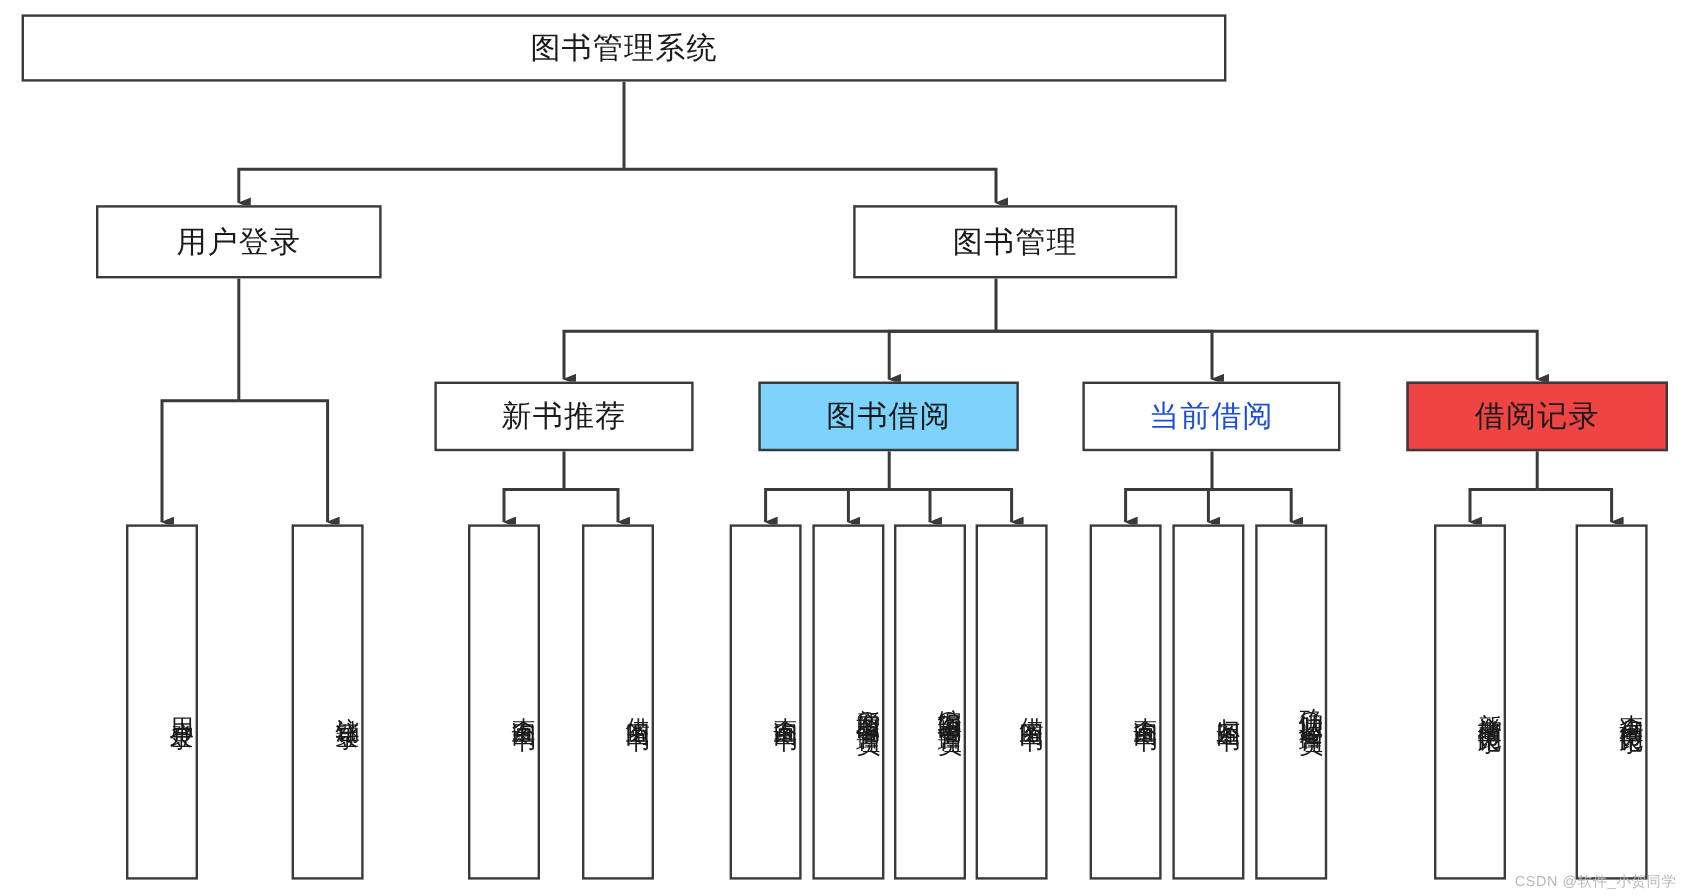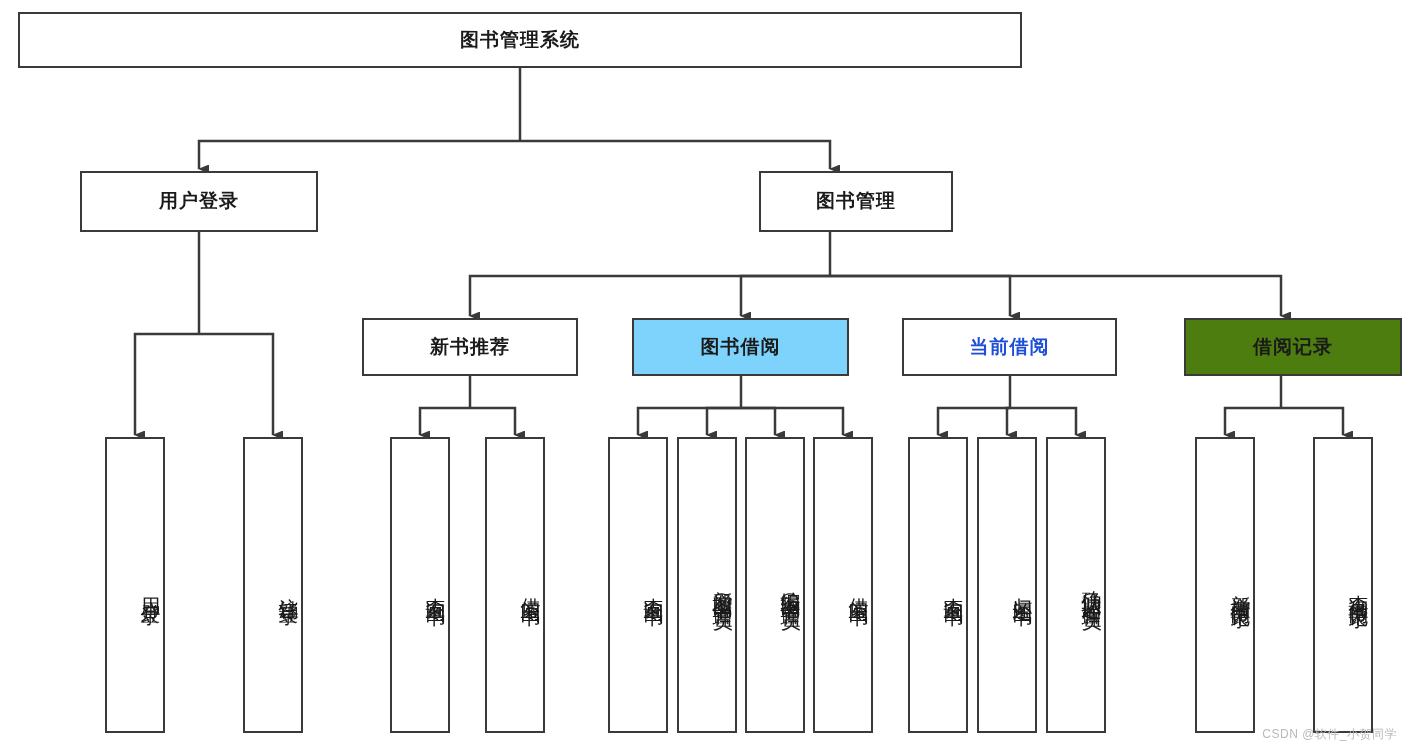--- a/index.html
+++ b/index.html
@@ -30,24 +30,23 @@
     box-sizing: border-box;
     background: #ffffff;
     border: 2px solid #3a3a3a;
     display: flex;
     align-items: center;
     justify-content: center;
     color: #1a1a1a;
     overflow: hidden;
   }
   .node.horiz {
-    font-size: 19px;
+    font-size: 25px;
     letter-spacing: 1px;
     line-height: 1.2;
-    font-weight: bold;
   }
   .node.vert {
     writing-mode: vertical-rl;
     text-orientation: upright;
     font-size: 20px;
     letter-spacing: 3px;
     line-height: 1.25;
     padding-top: 6px;
     align-items: flex-start;
     justify-content: center;
@@ -107,33 +106,33 @@
       </g>
   </svg>
 
   <div id="node-layer">
       <div class="node horiz" id="node-root" style="left: 18px; top: 12px; width: 1004px; height: 56px; border-color: rgb(58, 58, 58); background: rgb(255, 255, 255); color: rgb(26, 26, 26);">
         <span class="node-label">图书管理系统</span>
       </div>
       <div class="node horiz" id="node-login" style="left: 80px; top: 171px; width: 238px; height: 61px; border-color: rgb(58, 58, 58); background: rgb(255, 255, 255); color: rgb(26, 26, 26);">
         <span class="node-label">用户登录</span>
       </div>
-      <div class="node horiz" id="node-bookmgmt" style="left: 711px; top: 171px; width: 194px; height: 61px; border-color: rgb(58, 58, 58); background: rgb(255, 255, 255); color: rgb(26, 26, 26); margin-left: 48px;">
+      <div class="node horiz" id="node-bookmgmt" style="left: 711px; top: 171px; width: 270px; height: 61px; border-color: rgb(58, 58, 58); background: rgb(255, 255, 255); color: rgb(26, 26, 26);">
         <span class="node-label">图书管理</span>
       </div>
       <div class="node horiz" id="node-newbook" style="left: 362px; top: 318px; width: 216px; height: 58px; border-color: rgb(58, 58, 58); background: rgb(255, 255, 255); color: rgb(26, 26, 26);">
         <span class="node-label">新书推荐</span>
       </div>
       <div class="node horiz" id="node-borrow" style="left: 632px; top: 318px; width: 217px; height: 58px; border-color: rgb(58, 58, 58); background: #7dd3fc; color: rgb(26, 26, 26);">
         <span class="node-label">图书借阅</span>
       </div>
       <div class="node horiz" id="node-current" style="left: 902px; top: 318px; width: 215px; height: 58px; border-color: rgb(58, 58, 58); background: rgb(255, 255, 255); color: #1d4ed8;">
         <span class="node-label">当前借阅</span>
       </div>
-      <div class="node horiz" id="node-records" style="left: 1172px; top: 318px; width: 218px; height: 58px; border-color: rgb(58, 58, 58); background: #4d7c0f; color: rgb(26, 26, 26); margin-left: 12px;">
+      <div class="node horiz" id="node-records" style="left: 1172px; top: 318px; width: 218px; height: 58px; border-color: rgb(58, 58, 58); background: #ef4444; color: rgb(26, 26, 26);">
         <span class="node-label">借阅记录</span>
       </div>
       <div class="node vert" id="node-l-login" style="left: 105px; top: 437px; width: 60px; height: 296px; border-color: rgb(58, 58, 58); background: rgb(255, 255, 255); color: rgb(26, 26, 26);">
         <span class="node-label">用户登录</span>
       </div>
       <div class="node vert" id="node-l-logout" style="left: 243px; top: 437px; width: 60px; height: 296px; border-color: rgb(58, 58, 58); background: rgb(255, 255, 255); color: rgb(26, 26, 26);">
         <span class="node-label">注销登录</span>
       </div>
       <div class="node vert" id="node-l-nb-query" style="left: 390px; top: 437px; width: 60px; height: 296px; border-color: rgb(58, 58, 58); background: rgb(255, 255, 255); color: rgb(26, 26, 26);">
         <span class="node-label">查询图书</span>

